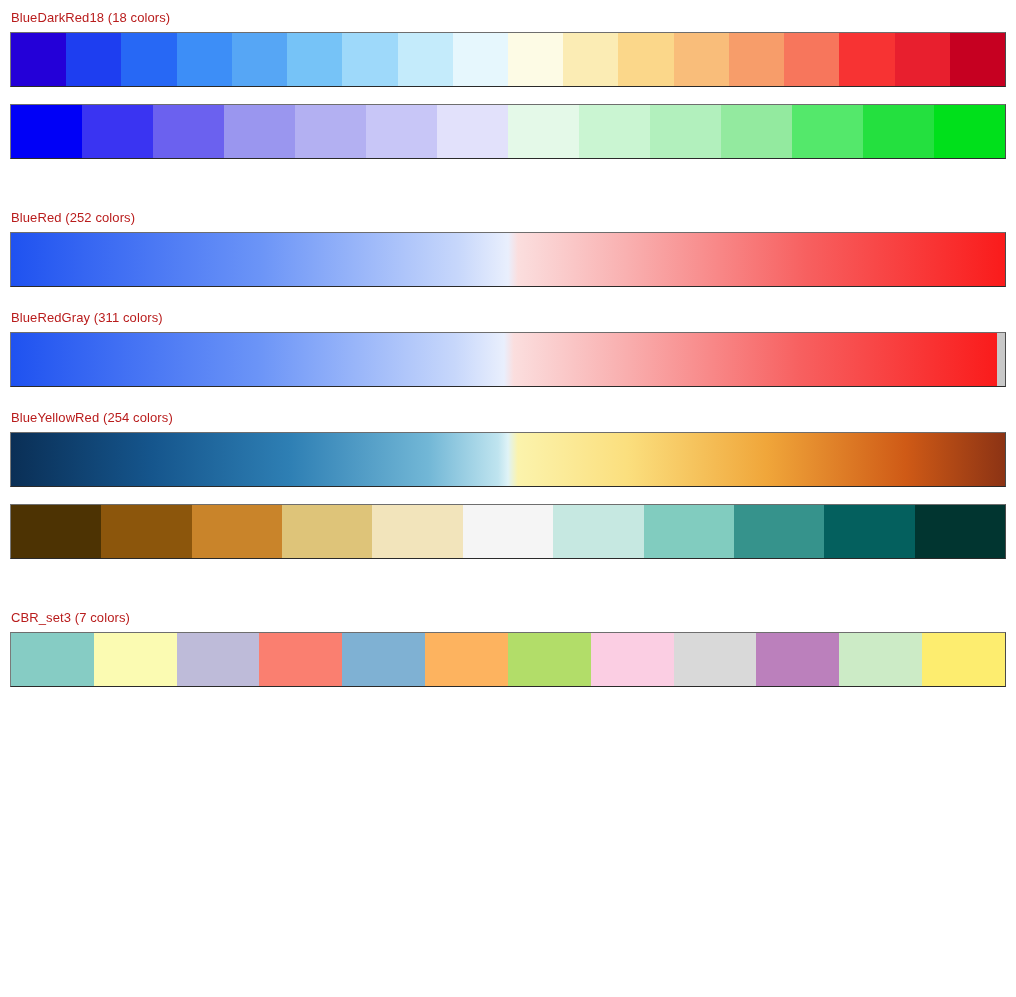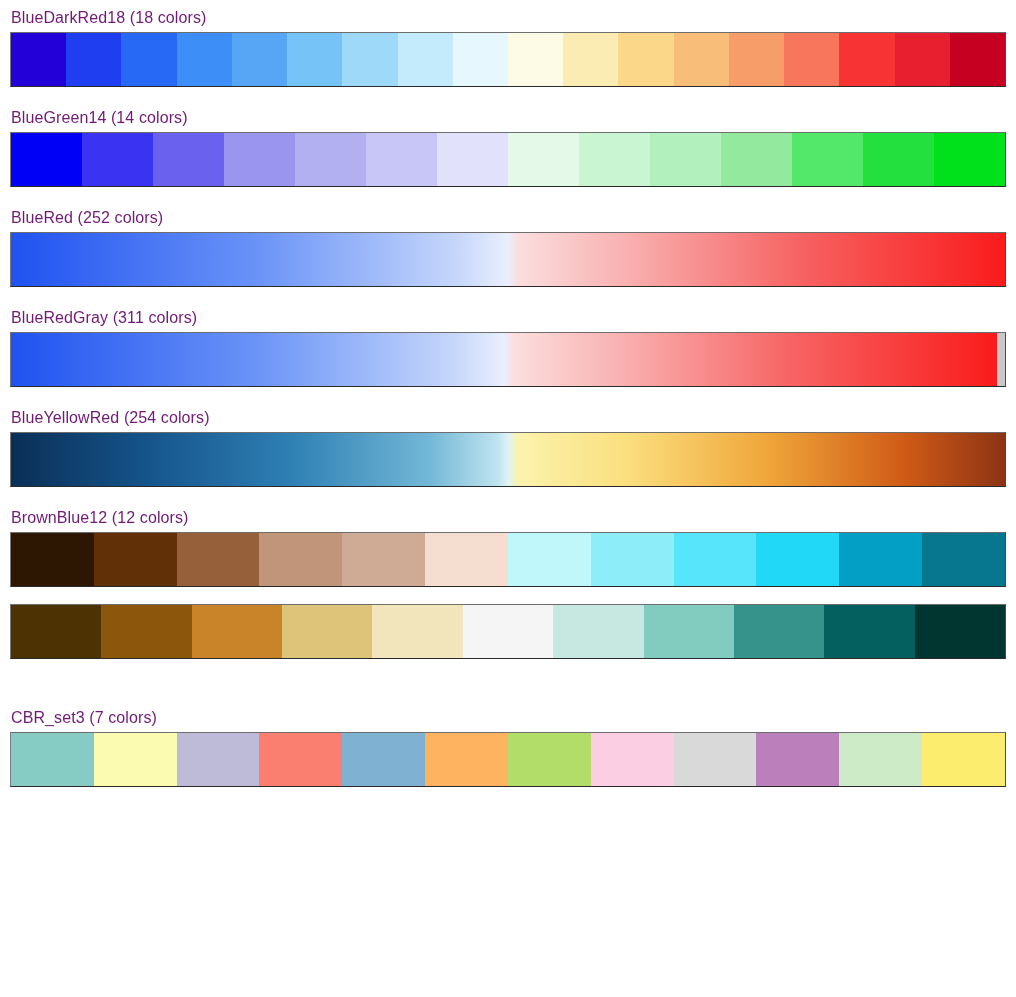--- a/index.html
+++ b/index.html
@@ -21,23 +21,23 @@
   }
   .palette-row {
     position: relative;
     height: 100px;
   }
   .palette-row.last {
     height: 97px;
   }
   .palette-label {
     font-family: "Liberation Sans", sans-serif;
-    font-size: 16px;
+    font-size: 13px;
     line-height: 16px;
-    color: #701a75;
+    color: #b91c1c;
     padding-left: 11px;
     padding-top: 6px;
     height: 28px;
     white-space: nowrap;
     letter-spacing: 0.1px;
   }
   .bar-wrap {
     position: relative;
     margin-left: 10px;
     width: 996px;
@@ -85,21 +85,20 @@
           <div class="swatch" title="#f9bd7a" style="background: rgb(249, 189, 122);"></div>
           <div class="swatch" title="#f79d6a" style="background: rgb(247, 157, 106);"></div>
           <div class="swatch" title="#f7765c" style="background: rgb(247, 118, 92);"></div>
           <div class="swatch" title="#f73333" style="background: rgb(247, 51, 51);"></div>
           <div class="swatch" title="#e81f2e" style="background: rgb(232, 31, 46);"></div>
           <div class="swatch" title="#c60021" style="background: rgb(198, 0, 33);"></div>
         </div>
       </div>
     </div>
     <div class="palette-row">
-      <div class="palette-label">BlueGreen14 (14 colors)</div>
       <div class="bar-wrap">
         <div class="swatches">
           <div class="swatch" title="#0000f7" style="background: rgb(0, 0, 247);"></div>
           <div class="swatch" title="#3a34f2" style="background: rgb(58, 52, 242);"></div>
           <div class="swatch" title="#6b61ef" style="background: rgb(107, 97, 239);"></div>
           <div class="swatch" title="#9a96ef" style="background: rgb(154, 150, 239);"></div>
           <div class="swatch" title="#b3b0f2" style="background: rgb(179, 176, 242);"></div>
           <div class="swatch" title="#c8c6f7" style="background: rgb(200, 198, 247);"></div>
           <div class="swatch" title="#e2e1fb" style="background: rgb(226, 225, 251);"></div>
           <div class="swatch" title="#e4f9e8" style="background: rgb(228, 249, 232);"></div>
@@ -123,39 +122,20 @@
       <div class="bar-wrap">
         <div class="gradient-bar" style="background: linear-gradient(to right, rgb(200, 200, 200) 0px, rgb(200, 200, 200) 100%);">
           <div style="width: 99.15%; height: 100%; background: linear-gradient(to right, rgb(31, 82, 240) 0%, rgb(107, 148, 247) 25%, rgb(199, 215, 251) 45%, rgb(233, 239, 253) 50%, rgb(251, 222, 222) 51%, rgb(249, 176, 176) 62%, rgb(247, 96, 96) 80%, rgb(250, 27, 27) 100%);"></div>
         </div>
       </div>
     </div>
     <div class="palette-row">
       <div class="palette-label">BlueYellowRed (254 colors)</div>
       <div class="bar-wrap">
         <div class="gradient-bar" style="background: linear-gradient(to right, rgb(10, 47, 86) 0%, rgb(21, 85, 140) 14%, rgb(46, 127, 180) 28%, rgb(114, 183, 214) 42%, rgb(191, 228, 239) 49%, rgb(223, 243, 247) 50%, rgb(251, 243, 172) 51%, rgb(251, 223, 126) 62%, rgb(240, 166, 58) 76%, rgb(207, 90, 22) 90%, rgb(140, 51, 20) 100%);"></div>
-      </div>
-    </div>
-    <div class="palette-row">
-      <div class="palette-label">BrownBlue12 (12 colors)</div>
-      <div class="bar-wrap">
-        <div class="swatches">
-          <div class="swatch" title="#2d1703" style="background: rgb(45, 23, 3);"></div>
-          <div class="swatch" title="#613007" style="background: rgb(97, 48, 7);"></div>
-          <div class="swatch" title="#96603a" style="background: rgb(150, 96, 58);"></div>
-          <div class="swatch" title="#c0957a" style="background: rgb(192, 149, 122);"></div>
-          <div class="swatch" title="#cfab96" style="background: rgb(207, 171, 150);"></div>
-          <div class="swatch" title="#f5ddd0" style="background: rgb(245, 221, 208);"></div>
-          <div class="swatch" title="#bff7fb" style="background: rgb(191, 247, 251);"></div>
-          <div class="swatch" title="#8deefa" style="background: rgb(141, 238, 250);"></div>
-          <div class="swatch" title="#56e5fa" style="background: rgb(86, 229, 250);"></div>
-          <div class="swatch" title="#21d8f7" style="background: rgb(33, 216, 247);"></div>
-          <div class="swatch" title="#049fc4" style="background: rgb(4, 159, 196);"></div>
-          <div class="swatch" title="#06778f" style="background: rgb(6, 119, 143);"></div>
-        </div>
       </div>
     </div>
     <div class="palette-row">
       <div class="bar-wrap">
         <div class="swatches">
           <div class="swatch" title="#4d3303" style="background: rgb(77, 51, 3);"></div>
           <div class="swatch" title="#8c560c" style="background: rgb(140, 86, 12);"></div>
           <div class="swatch" title="#c9842a" style="background: rgb(201, 132, 42);"></div>
           <div class="swatch" title="#dec479" style="background: rgb(222, 196, 121);"></div>
           <div class="swatch" title="#f2e4bb" style="background: rgb(242, 228, 187);"></div>

